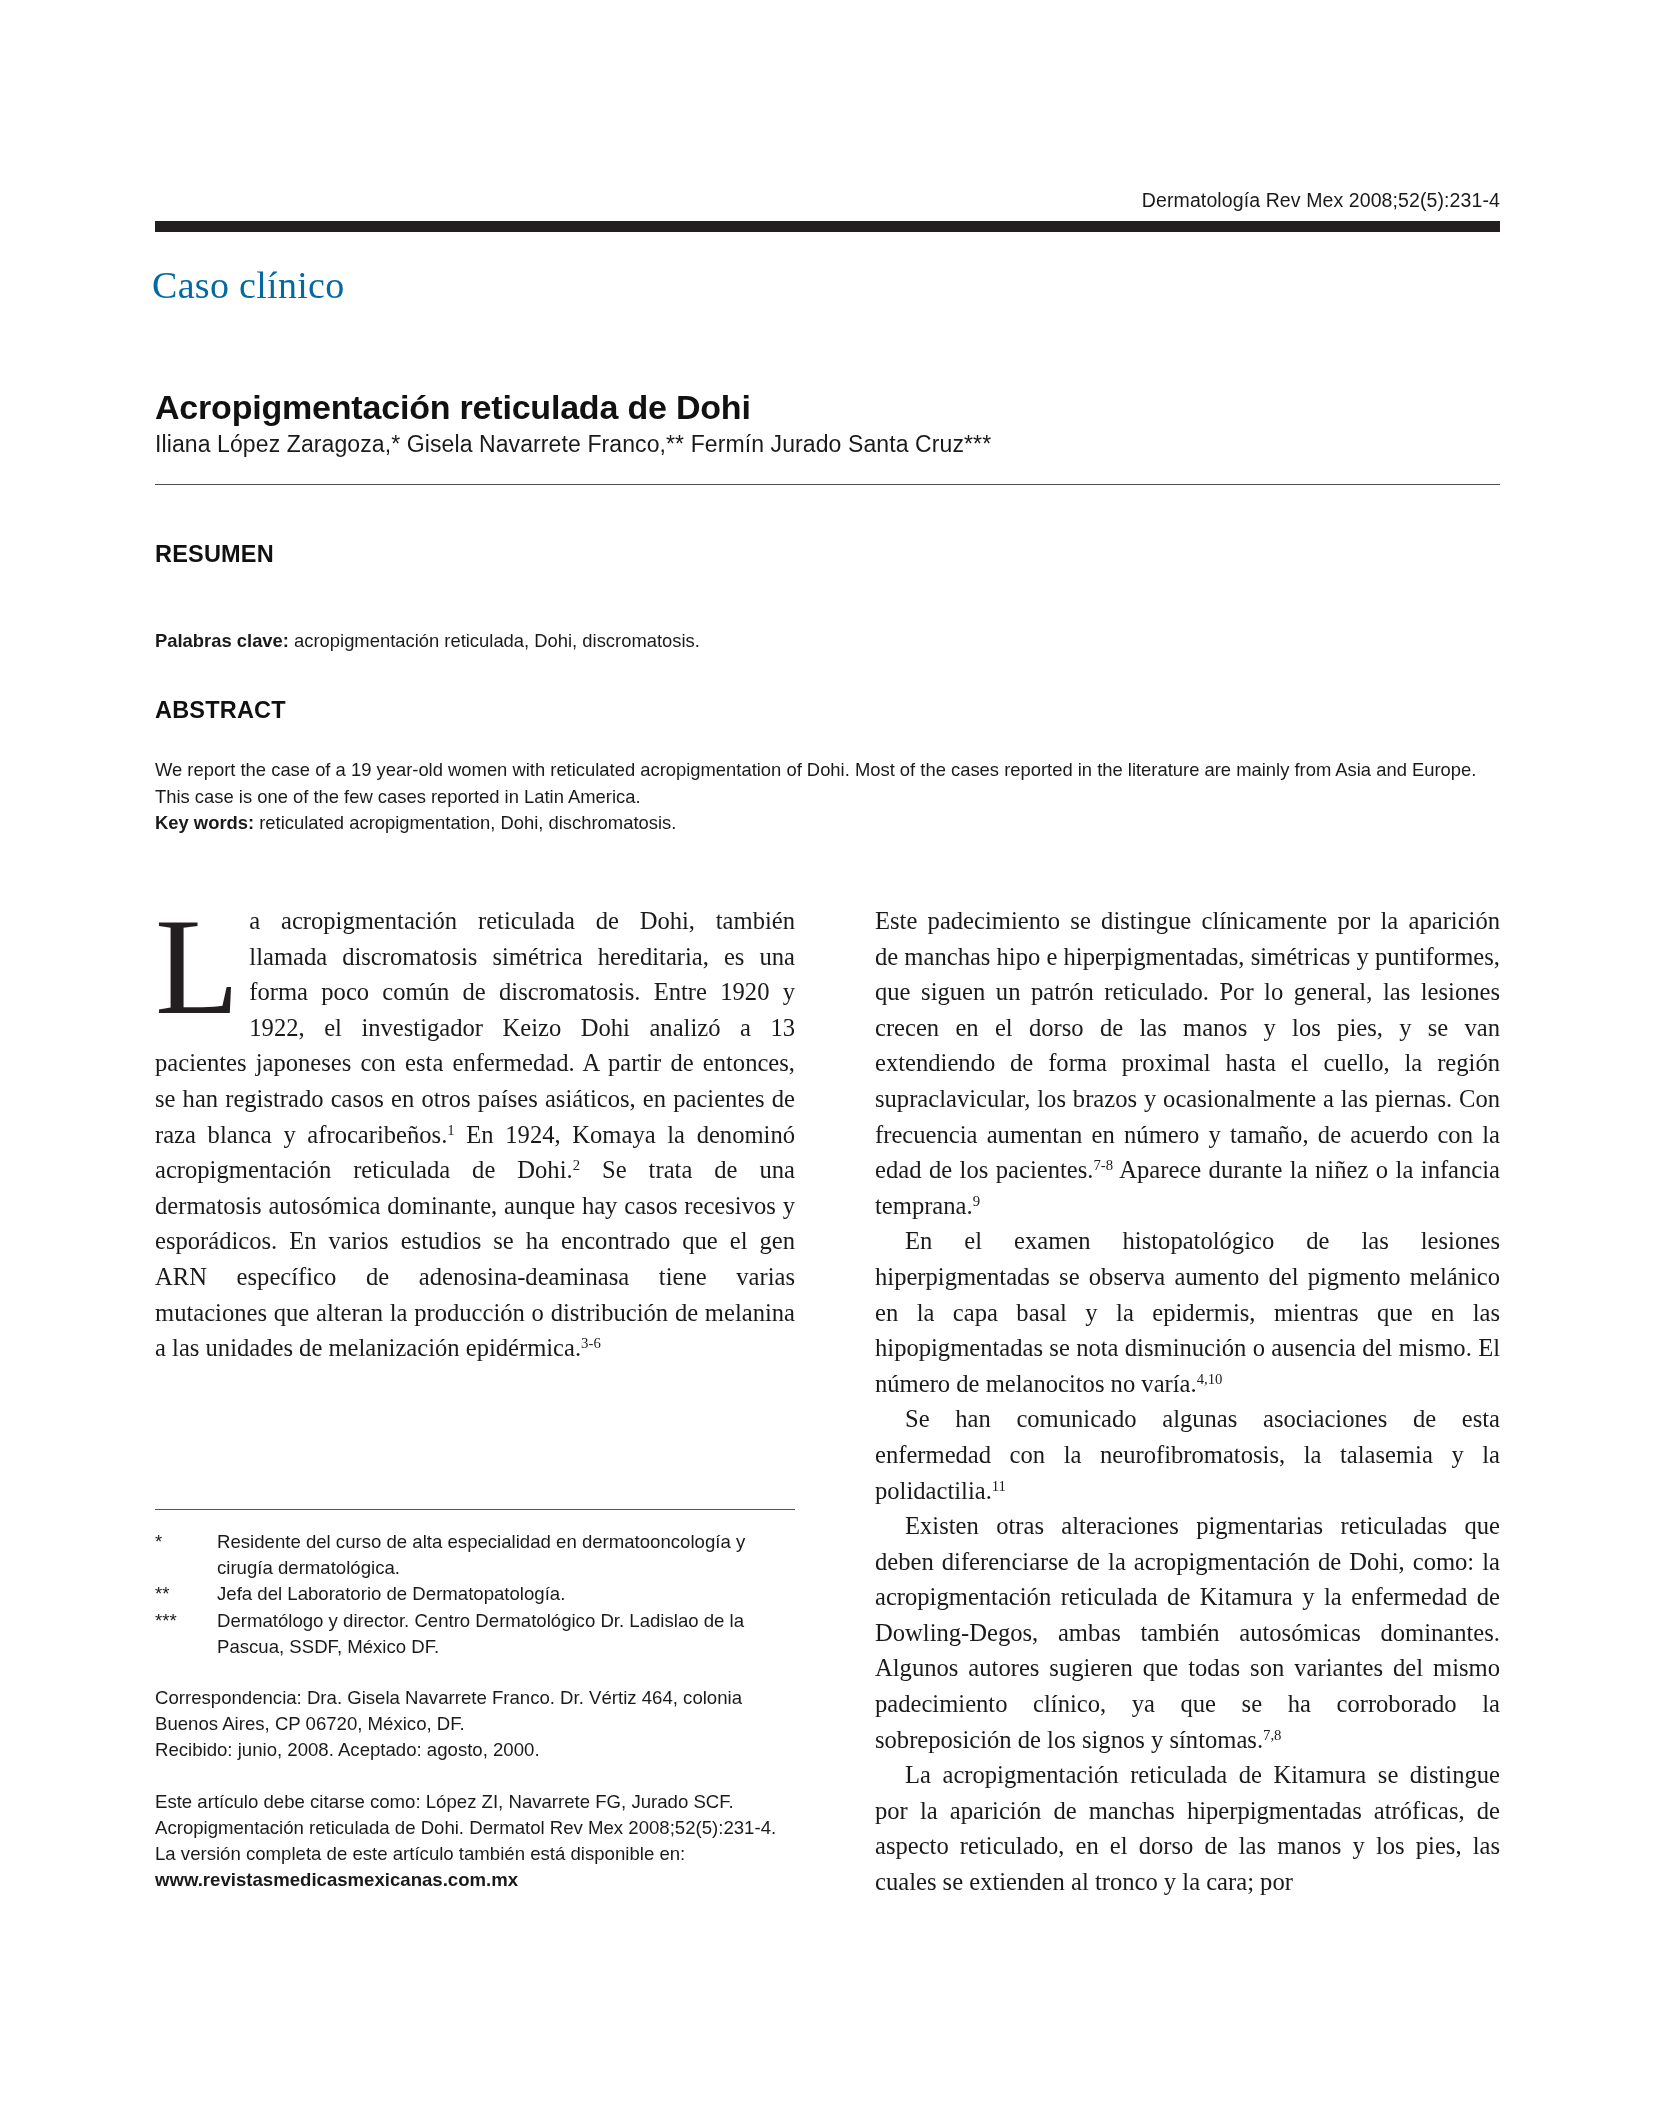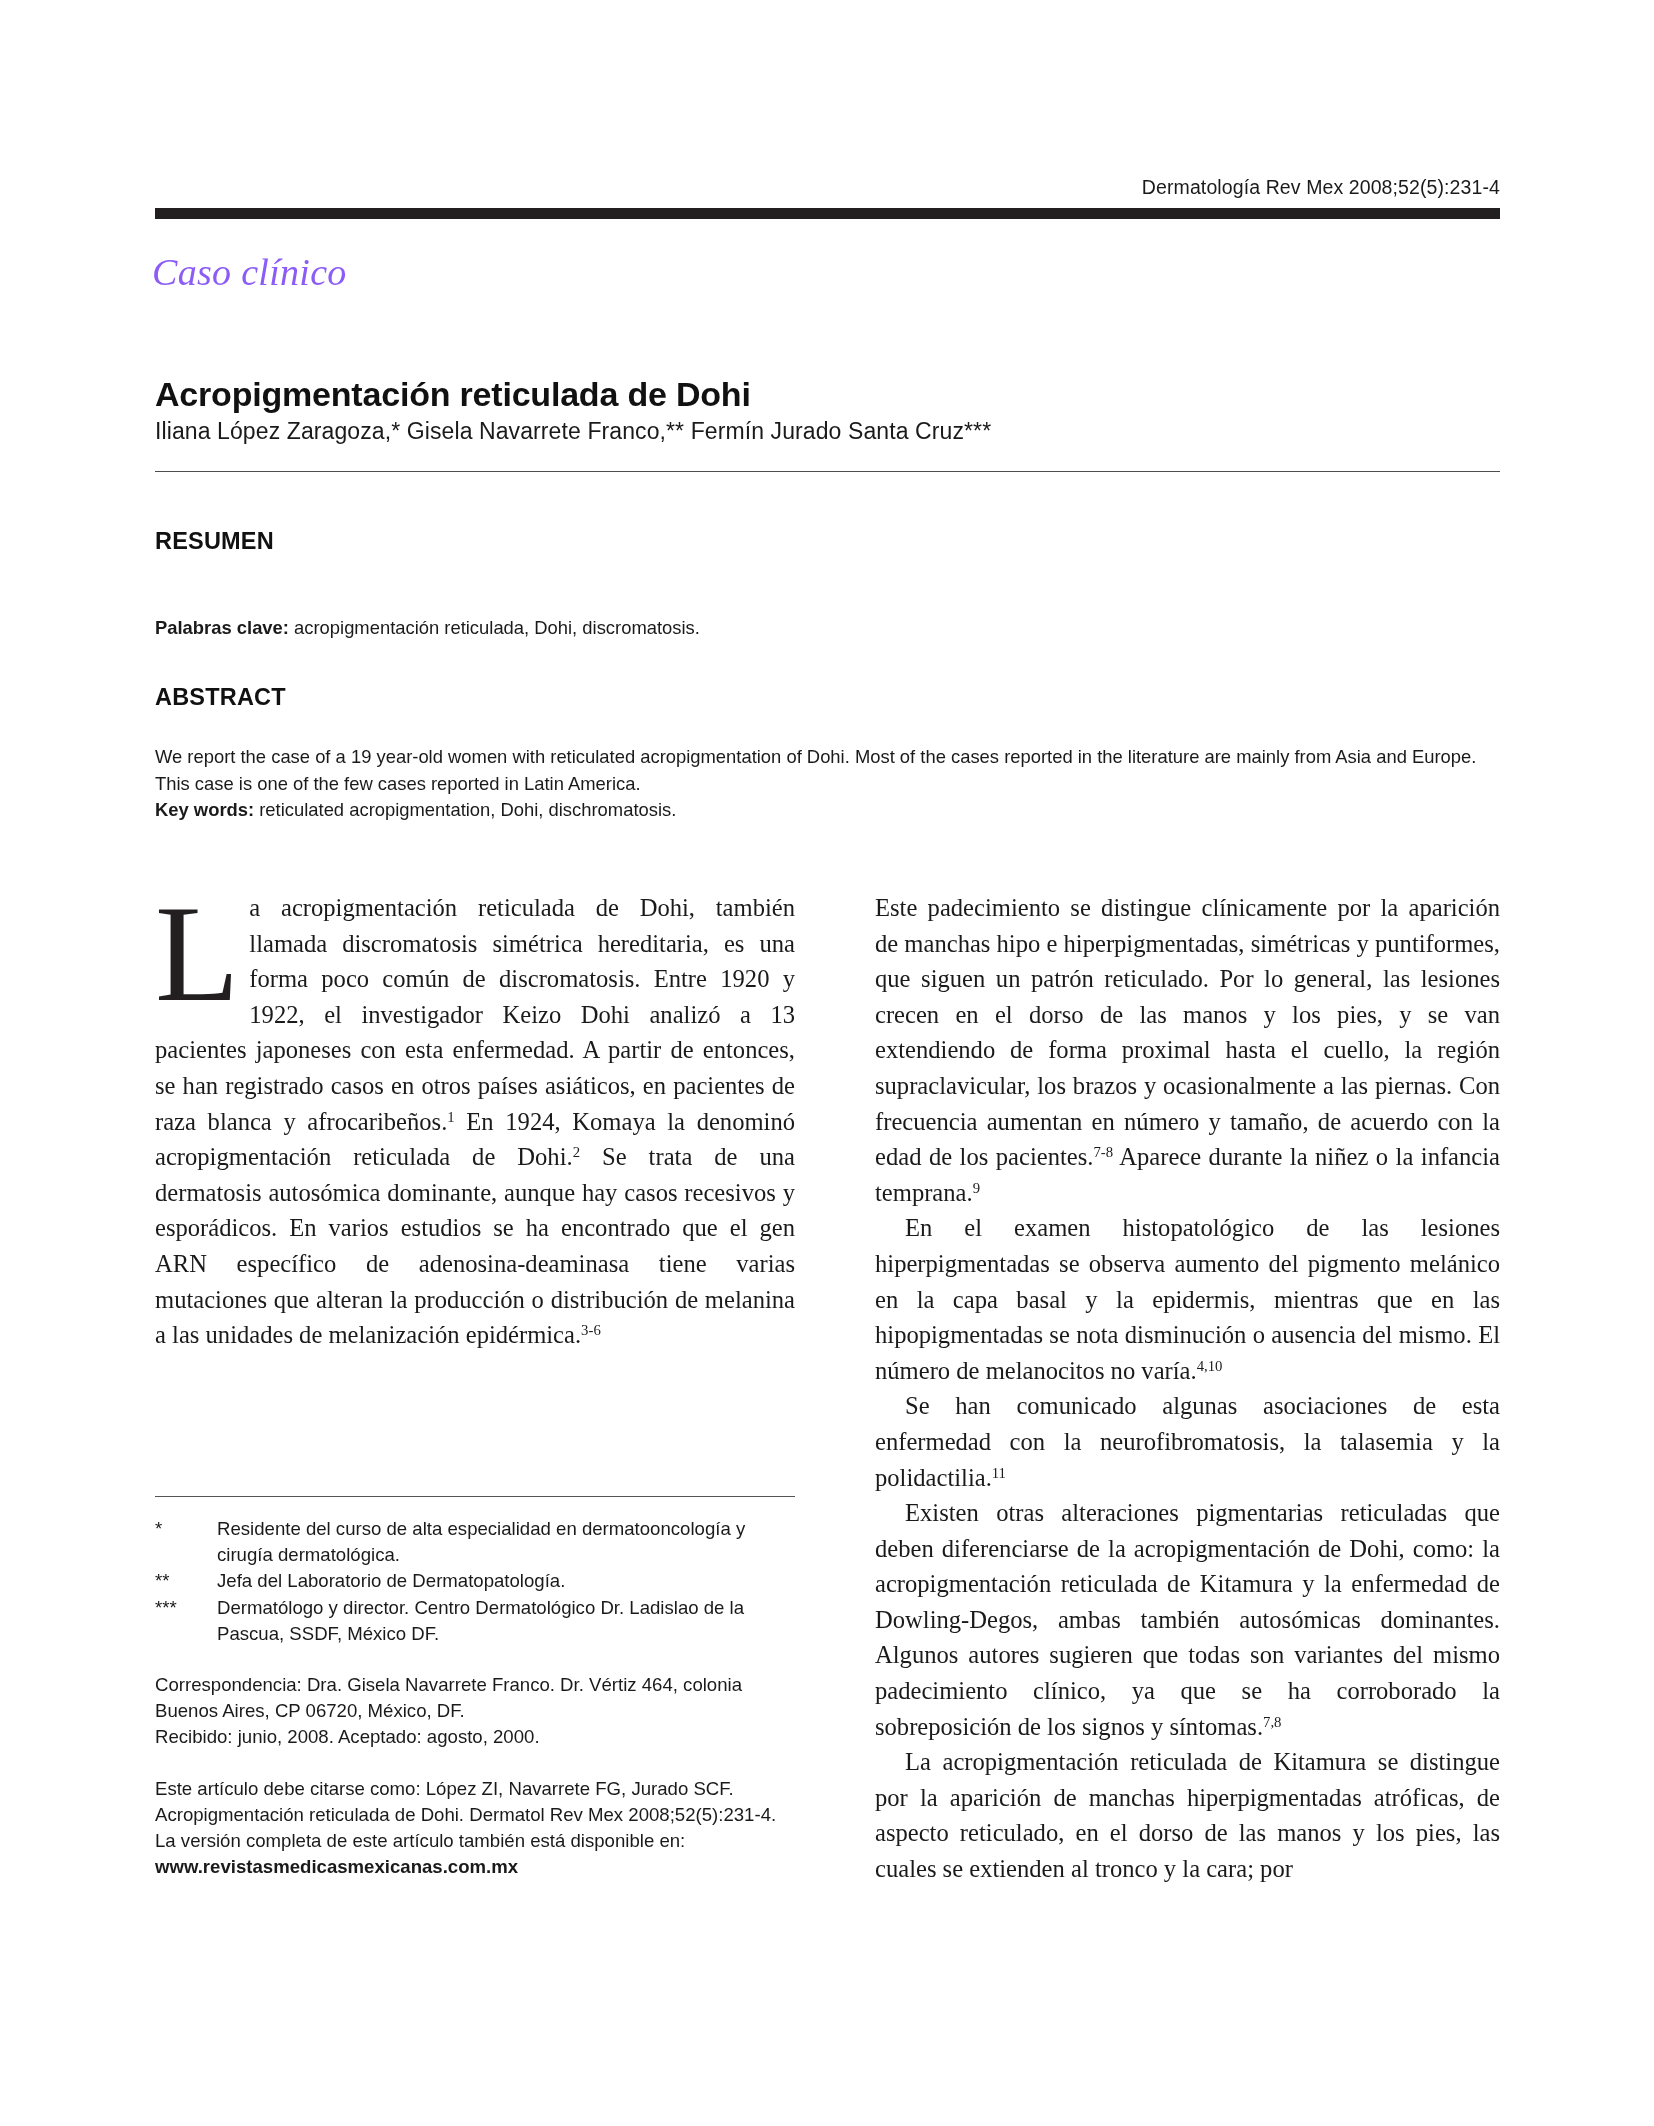--- a/index.html
+++ b/index.html
@@ -14,20 +14,21 @@
     font-family: "Liberation Serif", "DejaVu Serif", serif;
     color: #1a1a1a;
     -webkit-font-smoothing: antialiased;
   }
   .page {
     position: relative;
     width: 1654px;
     height: 1968px;
     box-sizing: border-box;
     overflow: hidden;
+    margin-top: 13px;
   }
 
   
   .running-head {
     position: absolute;
     left: 155px;
     top: 176px;
     width: 1345px;
     text-align: right;
     font-family: "Liberation Sans", "DejaVu Sans", sans-serif;
@@ -44,23 +45,22 @@
     background: #231f20;
   }
 
   
   .kicker {
     position: absolute;
     left: 152px;
     top: 250px;
     font-family: "Liberation Serif", "DejaVu Serif", serif;
     font-size: 38px;
-    color: #8b5cf6;
+    color: #0369a1;
     letter-spacing: 0.3px;
-    font-style: italic;
   }
 
   
   .article-title {
     position: absolute;
     left: 155px;
     top: 352px;
     width: 1345px;
     font-family: "Liberation Sans", "DejaVu Sans", sans-serif;
     font-weight: bold;

